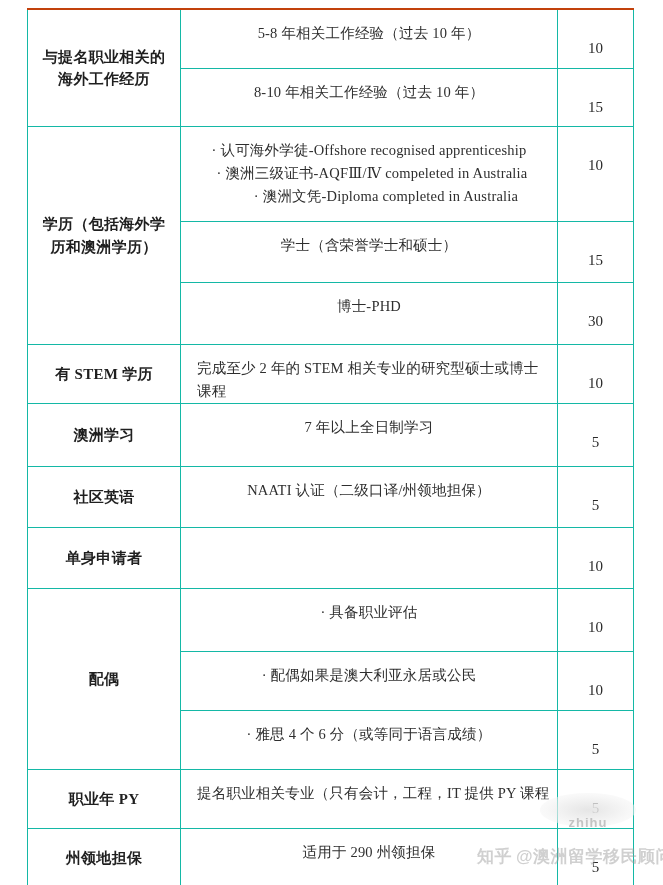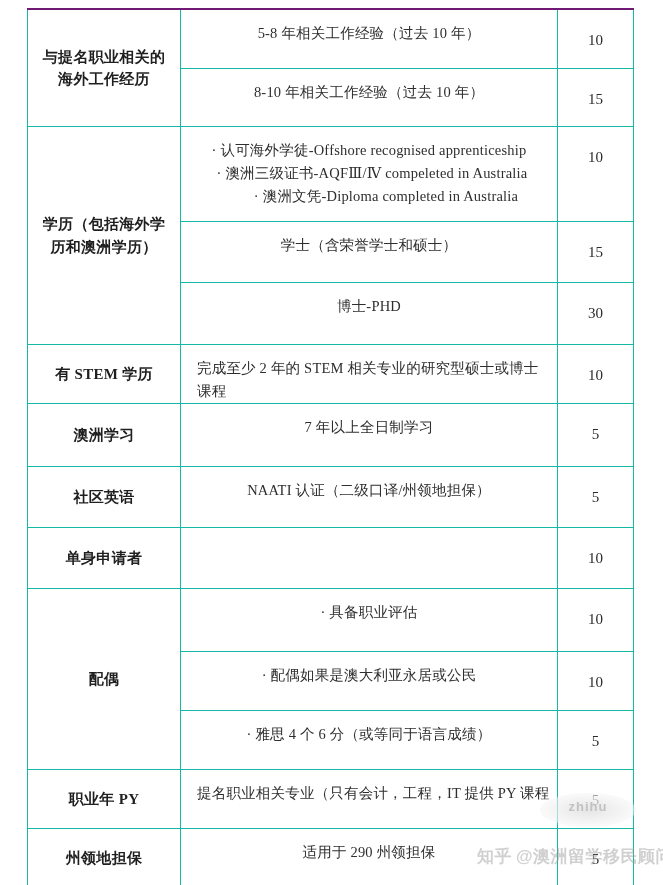--- a/index.html
+++ b/index.html
@@ -39,21 +39,21 @@
   .points-table col.c-score { width: 76px; }
 
   .points-table td {
     border: 1px solid #14b8a6;
     padding: 0;
     vertical-align: top;
     background: #ffffff;
   }
 
   
-  .points-table tr:first-child td { border-top: 2px solid #701a75; }
+  .points-table tr:first-child td { border-top: 2px solid #c2410c; }
 
   
   td.grp-top { border-top: 1.6px solid #4a4a4a; }
 
   
   td.label-cell {
     vertical-align: middle;
     text-align: center;
   }
   .label-text {
@@ -90,39 +90,39 @@
 
   
   td.score-cell {
     vertical-align: top;
     text-align: center;
   }
   .score-text {
     display: block;
     font-size: 15px;
     line-height: 1.2;
-    padding-top: 21px;
+    padding-top: 29px;
     color: #2b2b2b;
   }
 
   
   .wm-badge {
     position: absolute;
     left: 540px;
     top: 793px;
     width: 96px;
     height: 34px;
     border-radius: 50%;
     background: radial-gradient(ellipse at center, rgba(228,228,228,0.95) 0%, rgba(243,243,243,0.6) 62%, rgba(255,255,255,0) 100%);
     pointer-events: none;
   }
   .wm-badge-text {
     position: absolute;
     left: 0;
-    top: 6px;
+    top: 22px;
     width: 100%;
     text-align: center;
     font-family: "Liberation Sans", sans-serif;
     font-size: 13px;
     font-weight: 700;
     letter-spacing: 1px;
     color: rgba(186,186,186,0.85);
     white-space: nowrap;
   }
 

